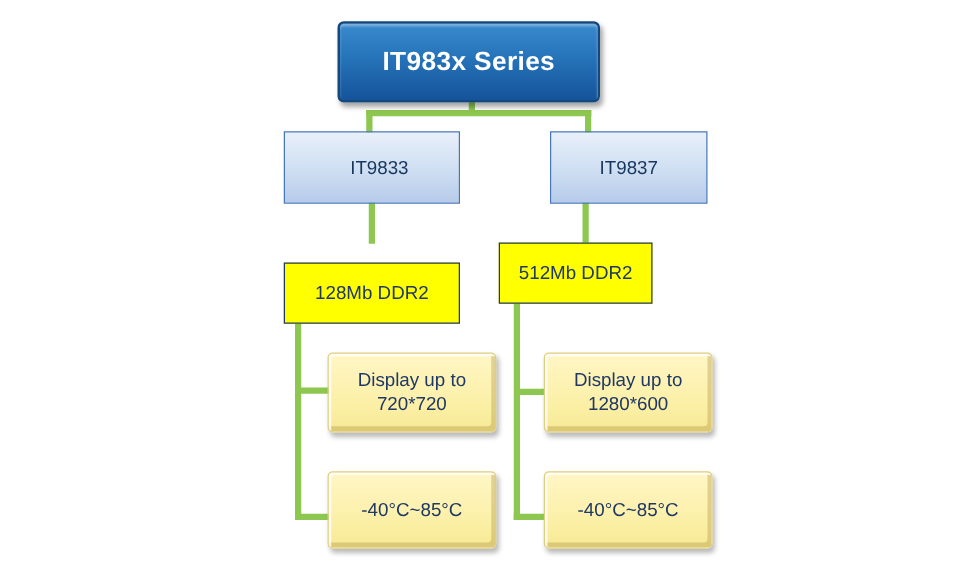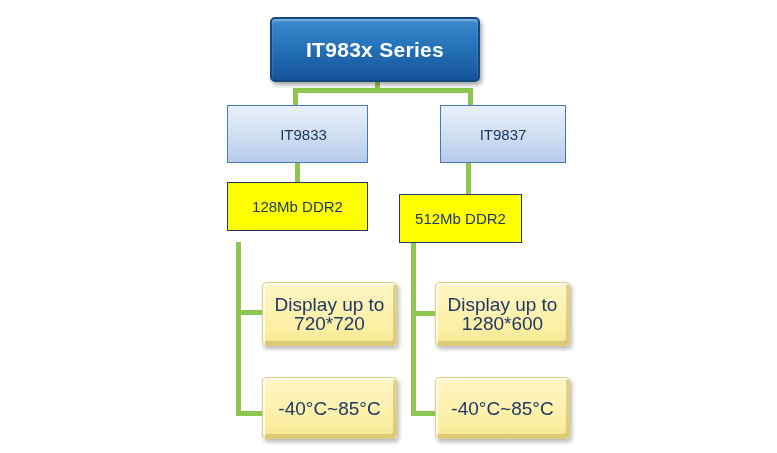--- a/index.html
+++ b/index.html
@@ -45,32 +45,32 @@
   }
   .node-it9833 { left: 227px; top: 105px; width: 141px; height: 58px; padding-left: 12px; }
   .node-it9837 { left: 396px; top: 105px; width: 126px; height: 58px; margin-left: 44px; }
   
   .node-yellow {
     background: #ffff00;
     border: 1.5px solid #1f3864;
     color: #1f3864;
     font-size: 15px;
   }
-  .node-mem-left  { left: 227px; top: 182px; width: 141px; height: 49px; text-align: center; }
+  .node-mem-left  { left: 227px; top: 210px; width: 141px; height: 49px; text-align: center; }
   .node-mem-right { left: 399px; top: 194px; width: 123px; height: 49px; }
   
   .node-cream {
     background: linear-gradient(180deg, #fff6c6 0%, #fbefa4 70%, #f6e894 100%);
     border: 1px solid #e0cd7e;
     border-radius: 4px;
     box-shadow: inset 2px 2px 0 rgba(255,255,255,0.8),
                 inset -3px -4px 0 rgba(168,142,58,0.35),
                 2px 3px 4px rgba(0,0,0,0.28);
     color: #1f3864;
-    font-size: 19px;
+    font-size: 15px;
     line-height: 19px;
   }
   .node-disp-left  { left: 262px; top: 282px; width: 135px; height: 64px; }
   .node-disp-right { left: 435px; top: 282px; width: 135px; height: 64px; }
   .node-temp-left  { left: 262px; top: 377px; width: 135px; height: 62px; }
   .node-temp-right { left: 435px; top: 377px; width: 135px; height: 62px; }
   
   .conn {
     position: absolute;
     background: #8dc750;

